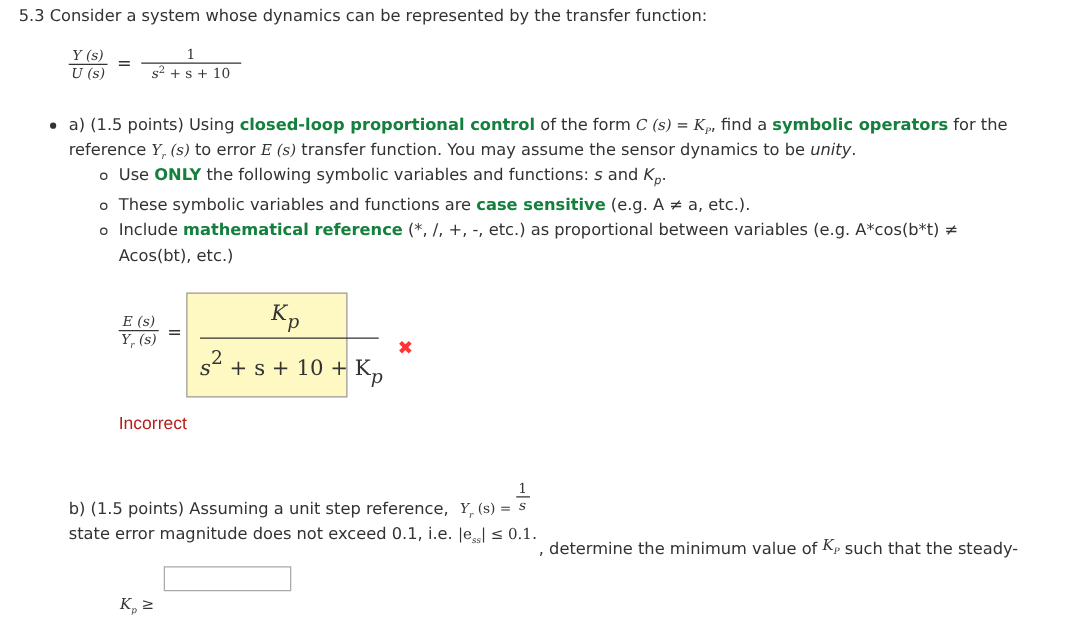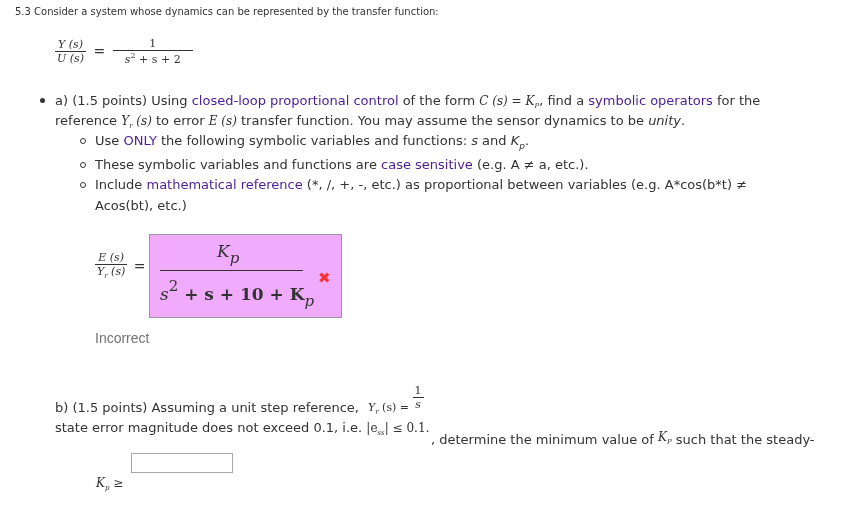--- a/index.html
+++ b/index.html
@@ -33,48 +33,48 @@
       display: block;
       text-align: center;
       padding: 0 2px;
     }
     .frac .bar {
       display: block;
       width: 100%;
       height: 1px;
       background: #333333;
     }
-    b { font-weight: normal; color: #4c1d95; }
+    b { font-weight: bold; color: #15803d; }
     .bullet {
       position: absolute;
       width: 5px;
       height: 5px;
       border-radius: 50%;
       background: #333333;
     }
     .circle {
       position: absolute;
       width: 4px;
       height: 4px;
       border-radius: 50%;
       border: 1px solid #333333;
       background: transparent;
     }
     .answer-box {
       position: absolute;
       left: 149px;
       top: 234px;
-      width: 193px;
+      width: 129px;
       height: 84px;
       border: 1px solid #999999;
-      background: #f0abfc;
+      background: #fef9c3;
       box-sizing: border-box;
     }
     .incorrect {
-      color: #737373;
+      color: #b91c1c;
       font-family: "Liberation Sans", sans-serif;
       font-size: 14px;
     }
     .kp-input {
       position: absolute;
       left: 131px;
       top: 453px;
       width: 102px;
       height: 20px;
       border: 1px solid #a9a9a9;
@@ -82,36 +82,36 @@
       background: #ffffff;
       font-family: "DejaVu Sans", sans-serif;
       font-size: 12px;
       padding: 0 3px;
       outline: none;
     }
   </style>
 </head>
 <body>
 
-<div class="abs" style="left:15px; top:6px; font-size:10px;">
+<div class="abs" style="left:15px; top:6px; font-size:13px;">
   <span>5.3 Consider a system whose dynamics can be represented by the transfer function:</span>
 </div>
 
 <div class="abs math" style="left:55px; top:37px; font-size:11px;">
   <span class="frac">
     <span class="num">Y (s)</span>
     <span class="bar"></span>
     <span class="den">U (s)</span>
   </span>
   <span class="up" style="font-size:14px; margin:0 4px; vertical-align:middle;">=</span>
   <span class="frac">
     <span class="num up">1</span>
     <span class="bar" style="width:80px;"></span>
     <span class="den">
-      <span>s</span><sup style="font-size:8px; font-style:normal;">2</sup><span class="up"> + s + 2</span>
+      <span>s</span><sup style="font-size:8px; font-style:normal;">2</sup><span class="up"> + s + 10</span>
     </span>
   </span>
 </div>
 
 <div class="bullet" style="left:40px; top:98px;"></div>
 
 <div class="abs" style="left:55px; top:93px;">
   <span>a) (1.5 points) Using </span><b>closed-loop proportional control</b><span> of the form </span><span class="math" style="font-size:12px;"><span>C (s) = K</span><sub style="font-size:7px;">P</sub></span><span>, find a </span><b>symbolic operators</b><span> for the</span>
 </div>
 
@@ -146,21 +146,21 @@
   <span class="up" style="font-size:14px; margin-left:3px; vertical-align:middle;">=</span>
 </div>
 
 <div class="answer-box">
   <div class="math" style="position:absolute; left:0; top:0; width:100%; height:100%; font-size:17px;">
     <div style="position:absolute; left:67px; top:6px;">
       <span>K</span><sub style="font-size:15px; position:relative; top:2px;">p</sub>
     </div>
     <div style="position:absolute; left:10px; top:35px; width:143px; height:1px; background:#333;"></div>
     <div style="position:absolute; left:10px; top:44px; white-space:nowrap;">
-      <span>s</span><sup style="font-size:15px; font-style:normal; position:relative; top:-2px;">2</sup><span style="font-style:normal;font-weight:bold;"> + s + 10 + K</span><sub style="font-size:15px; position:relative; top:2px;">p</sub>
+      <span>s</span><sup style="font-size:15px; font-style:normal; position:relative; top:-2px;">2</sup><span style="font-style:normal;"> + s + 10 + K</span><sub style="font-size:15px; position:relative; top:2px;">p</sub>
     </div>
   </div>
 </div>
 
 <div class="abs" style="left:318px; top:270px; font-size:15px; color:#ff3333; line-height:16px;">
   <span>✖</span>
 </div>
 
 <div class="abs incorrect" style="left:95px; top:330px;">
   <span>Incorrect</span>

